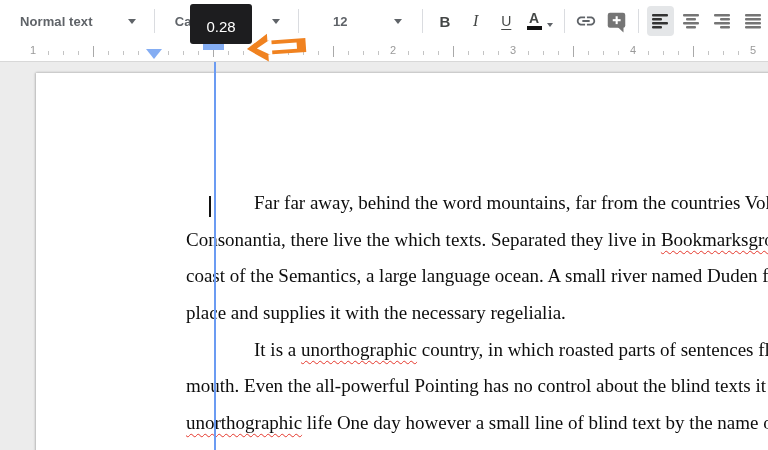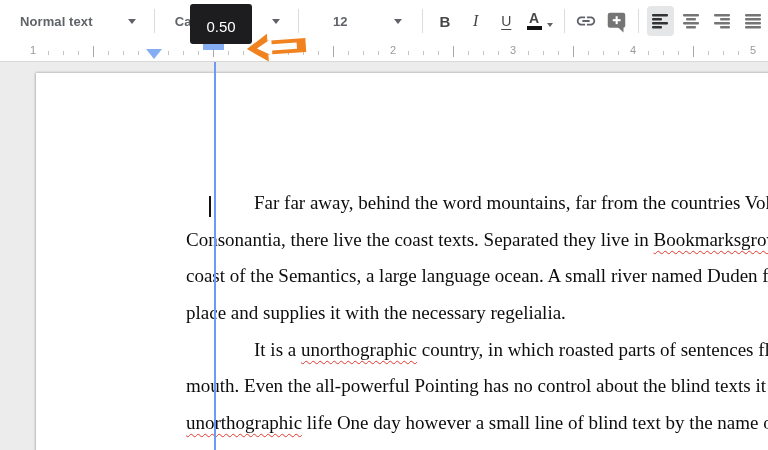--- a/index.html
+++ b/index.html
@@ -213,35 +213,35 @@
         <div class="ruler-num" style="left: 753px;">5</div>
       </div>
     <div class="marker-firstline"></div>
     <div class="marker-leftindent"></div>
   </div>
 
   <div class="canvas">
     <div class="page">
       <div class="doc-text" id="doc-text">
           <div class="doc-line indent"><span>Far far away, behind the word mountains, far from the countries Vokalia and</span></div>
-          <div class="doc-line"><span>Consonantia, there live the coast texts. Separated they live in </span><span class="miss">Bookmarksgrove</span></div>
+          <div class="doc-line"><span>Consonantia, there live the which texts. Separated they live in </span><span class="miss">Bookmarksgrove</span></div>
           <div class="doc-line"><span>coast of the Semantics, a large language ocean. A small river named Duden flows</span></div>
           <div class="doc-line"><span>place and supplies it with the necessary regelialia.</span></div>
           <div class="doc-line indent"><span>It is a </span><span class="miss">unorthographic</span><span> country, in which roasted parts of sentences fly into</span></div>
           <div class="doc-line"><span>mouth. Even the all-powerful Pointing has no control about the blind texts it is</span></div>
           <div class="doc-line"><span class="miss">unorthographic</span><span> life One day however a small line of blind text by the name of</span></div>
         </div>
     </div>
   </div>
 
   <div class="guide-line"></div>
   <div class="text-cursor"></div>
 
   <div class="drag-tooltip">
-    <span>0.50</span>
+    <span>0.28</span>
   </div>
 
   <div class="annot-arrow">
     <svg width="62" height="36" viewBox="0 0 62 36">
       <polygon points="1,18 22,4 22,11 60,11 60,25 22,25 22,32" fill="#f08220"></polygon>
       <polygon points="11,18 26,9.5 26,14.8 51,14.8 51,21.2 26,21.2 26,26.5" fill="#ffffff"></polygon>
     </svg>
   </div>
 
 </div>

